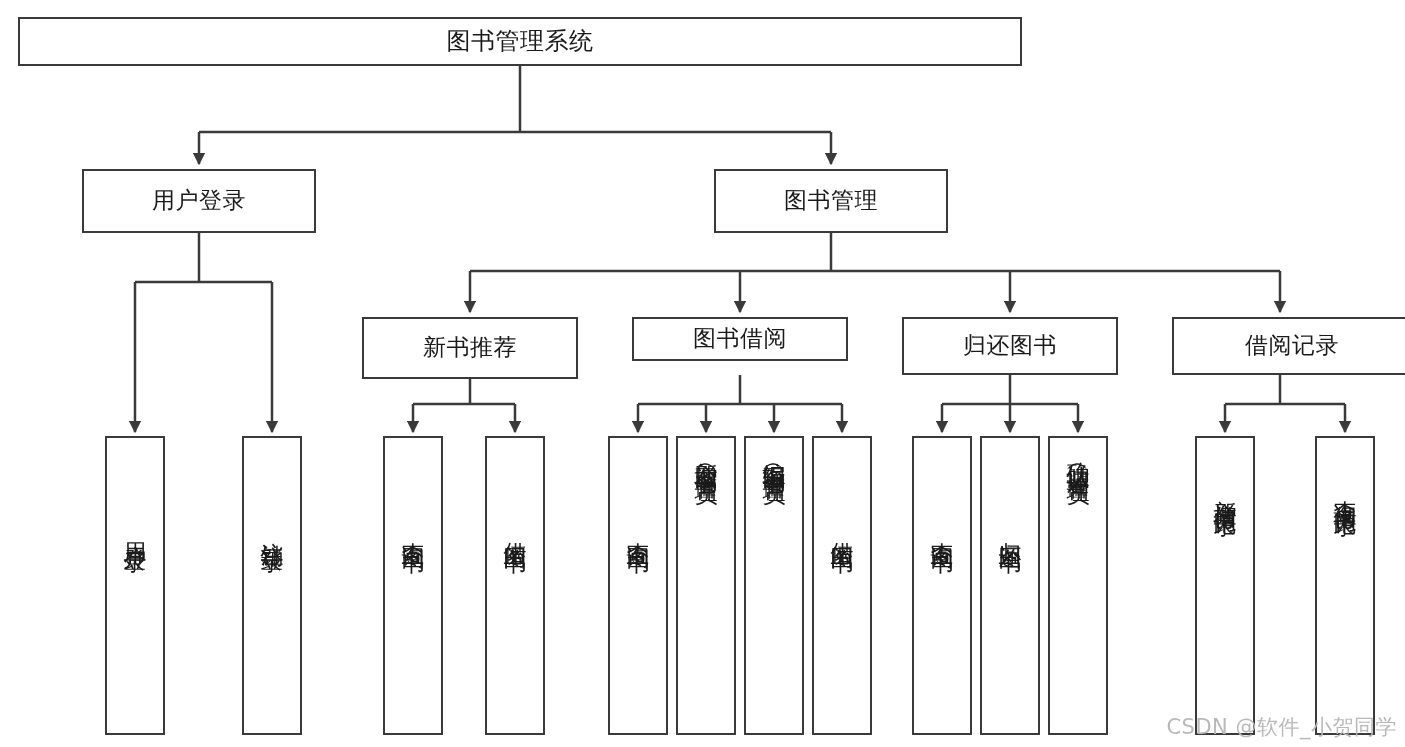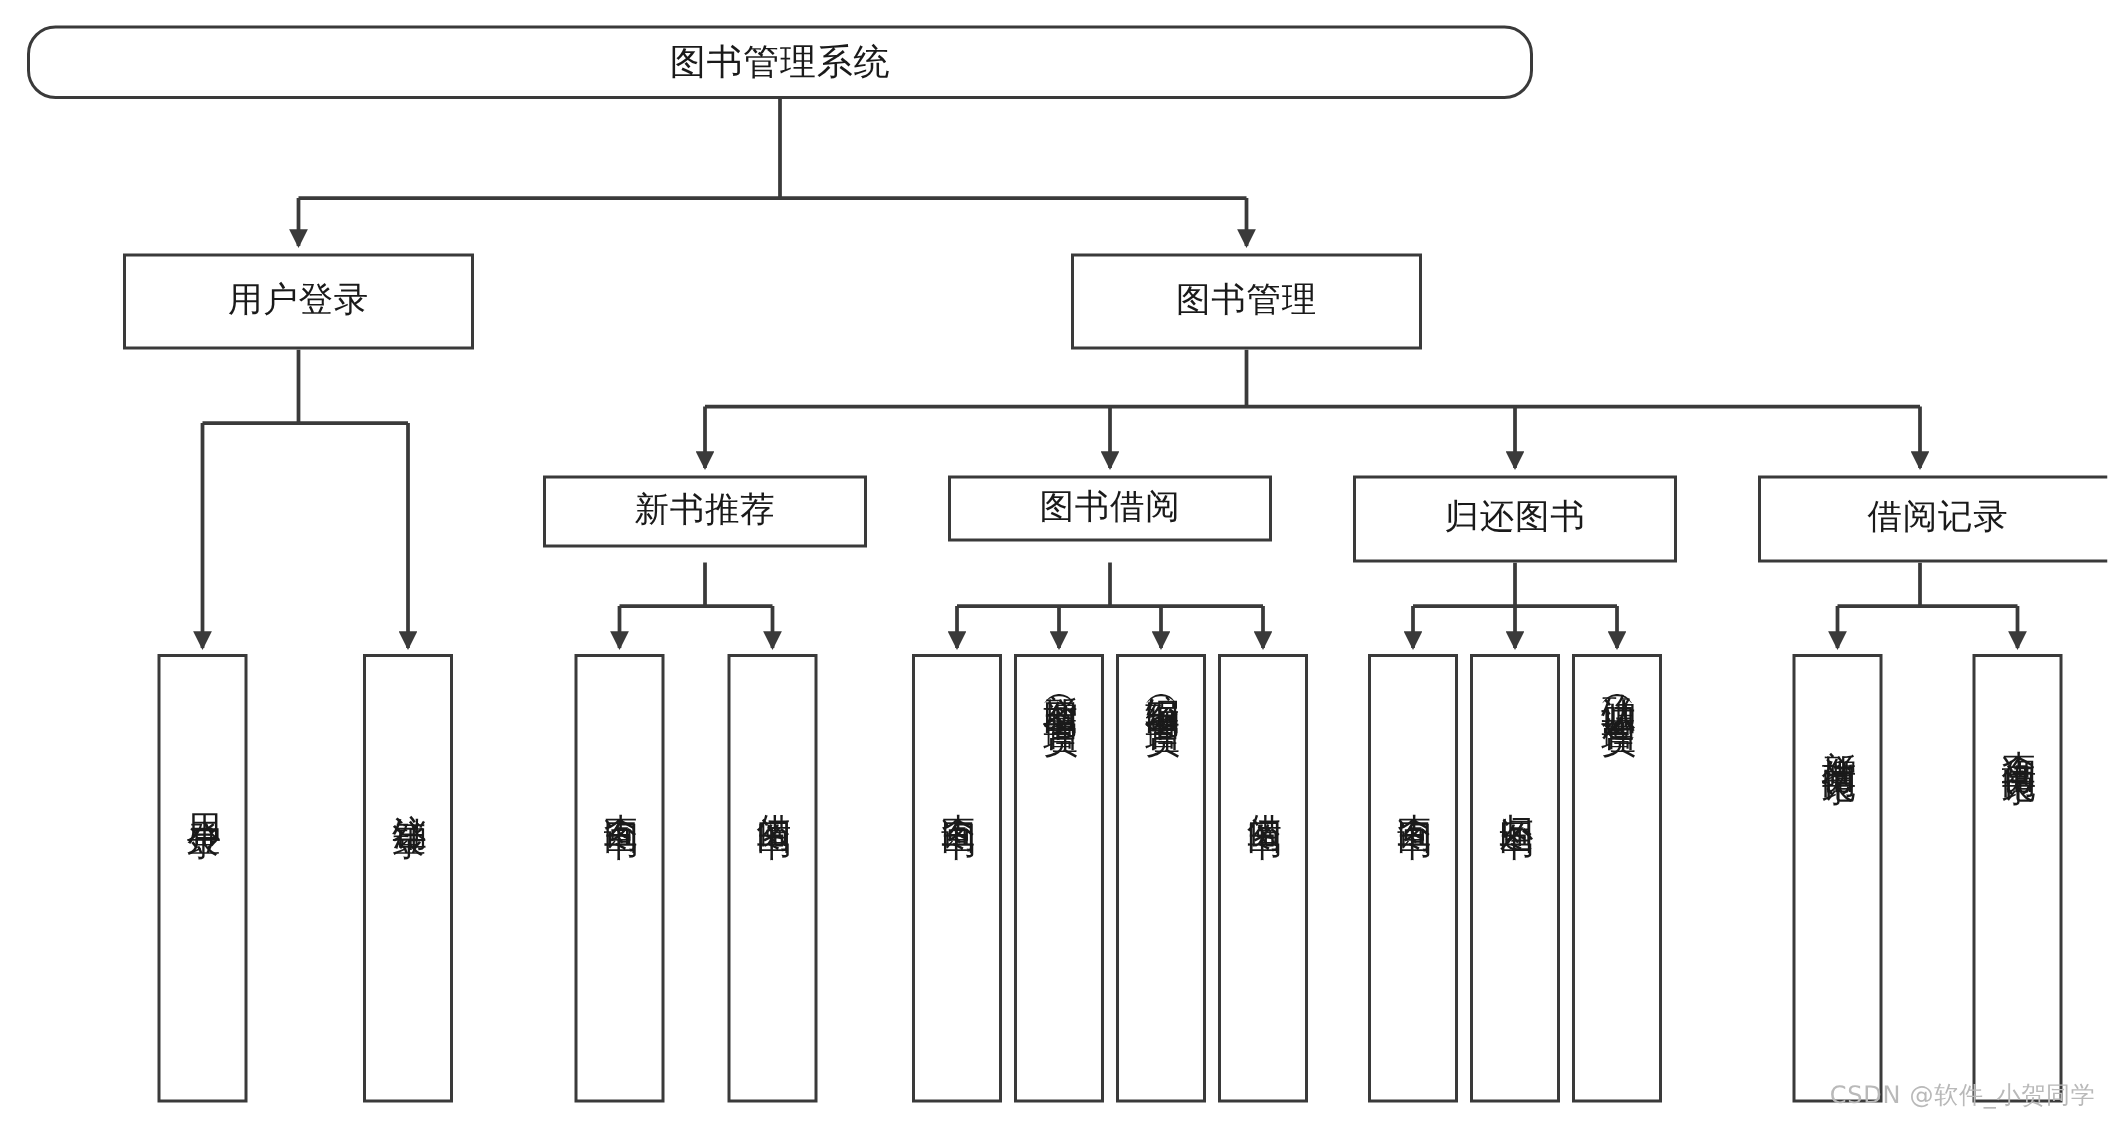--- a/index.html
+++ b/index.html
@@ -66,21 +66,21 @@
     line-height: 1;
     white-space: nowrap;
   }
   .node.v.topalign {
     padding-top: 6px;
   }
   #watermark {
     position: absolute;
     right: 8px;
     bottom: 6px;
-    font-size: 16px;
+    font-size: 21px;
     color: #b9b9b9;
     z-index: 5;
     white-space: nowrap;
     letter-spacing: 0.5px;
   }
 </style>
 </head>
 <body>
 
 <div id="canvas">
@@ -129,32 +129,32 @@
       <path d="M 1010 404 L 1010 432" marker-end="url(#arrow)"></path>
       <path d="M 1078 404 L 1078 432" marker-end="url(#arrow)"></path>
 
       <path d="M 1280 375 L 1280 404"></path>
       <path d="M 1225 404 L 1345 404"></path>
       <path d="M 1225 404 L 1225 432" marker-end="url(#arrow)"></path>
       <path d="M 1345 404 L 1345 432" marker-end="url(#arrow)"></path>
     </g>
   </svg>
 
-  <div class="node h root" style="left:18px; top:17px; width:1004px; height:49px;border-radius:19px;">
+  <div class="node h root" style="left:18px; top:17px; width:1004px; height:49px;">
     <span class="lbl">图书管理系统</span>
   </div>
 
   <div class="node h" style="left:82px; top:169px; width:234px; height:64px;">
     <span class="lbl">用户登录</span>
   </div>
   <div class="node h" style="left:714px; top:169px; width:234px; height:64px;">
     <span class="lbl">图书管理</span>
   </div>
 
-  <div class="node h" style="left:362px; top:317px; width:216px; height:48px;">
+  <div class="node h" style="left:362px; top:317px; width:216px; height:62px;">
     <span class="lbl">新书推荐</span>
   </div>
   <div class="node h" style="left:632px; top:317px; width:216px; height:44px;">
     <span class="lbl">图书借阅</span>
   </div>
   <div class="node h" style="left:902px; top:317px; width:216px; height:58px;">
     <span class="lbl">归还图书</span>
   </div>
   <div class="node h" style="left:1172px; top:317px; width:240px; height:58px;">
     <span class="lbl">借阅记录</span>

